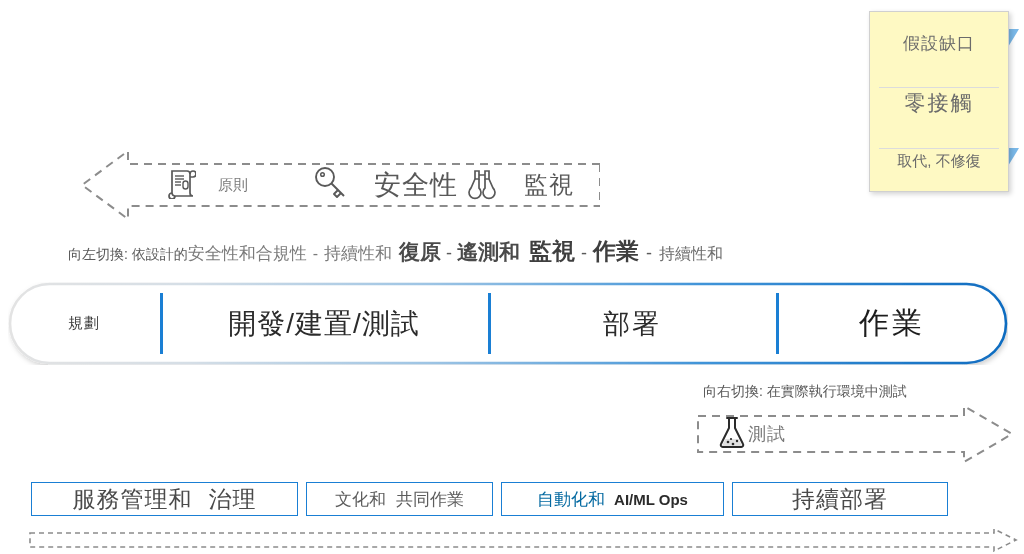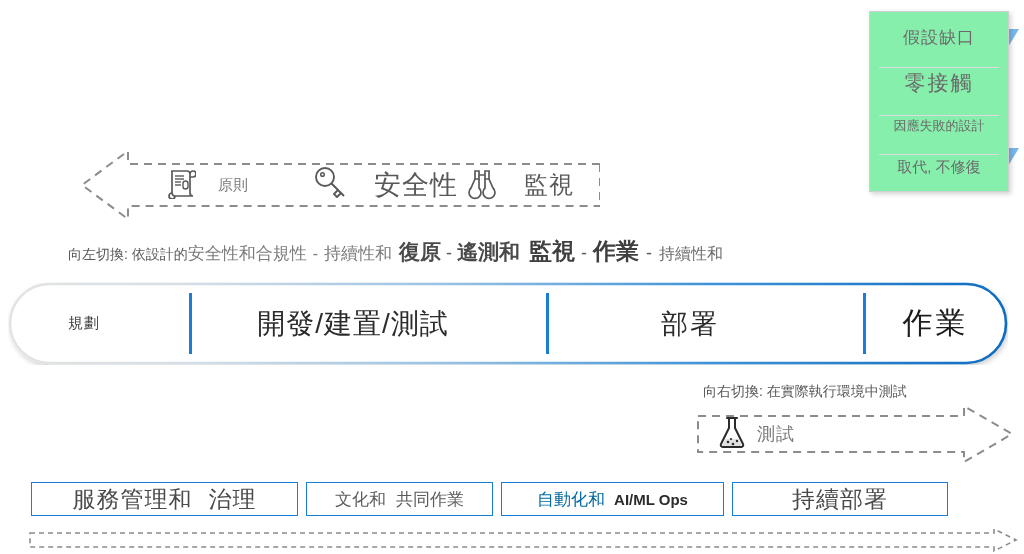--- a/index.html
+++ b/index.html
@@ -42,21 +42,21 @@
     background: #d9d9d9;
   }
 
   
   #principles-panel {
     position: absolute;
     left: 869px;
     top: 11px;
     width: 140px;
     height: 181px;
-    background: #86efac;
+    background: #fef9c3;
     border: 1px solid #d0d0d0;
     box-shadow: 2px 2px 5px rgba(0,0,0,0.18);
     z-index: 3;
     display: flex;
     flex-direction: column;
     align-items: stretch;
     justify-content: space-around;
     padding: 4px 9px;
     box-sizing: border-box;
   }
@@ -141,21 +141,20 @@
     height: 83px;
     z-index: 2;
   }
   #pipeline-shape { position: absolute; inset: 0; }
   #pipeline-stages {
     position: absolute;
     inset: 0;
     display: flex;
     align-items: center;
     z-index: 2;
-    gap: 29px;
   }
   .stage {
     height: 100%;
     display: flex;
     align-items: center;
     justify-content: center;
     position: relative;
     box-sizing: border-box;
   }
   .stage + .stage::before {
@@ -194,21 +193,20 @@
     height: 62px;
     z-index: 2;
   }
   #shift-right-content {
     position: absolute;
     left: 716px;
     top: 414px;
     height: 40px;
     display: flex;
     align-items: center;
-    gap: 9px;
     z-index: 3;
   }
   #label-test { font-size: 18px; color: #7a7a7a; letter-spacing: 1px; }
 
   
   #practice-boxes {
     position: absolute;
     left: 31px;
     top: 482px;
     width: 952px;
@@ -254,21 +252,20 @@
 <body>
 
 <div class="tri-stem" style="left:997px; top:16px; height:20px;"></div>
 <div id="tri-top" class="blue-tri"></div>
 <div class="tri-stem" style="left:997px; top:135px; height:20px;"></div>
 <div id="tri-bottom" class="blue-tri"></div>
 
 <div id="principles-panel">
   <div class="panel-item" id="panel-item-0">假設缺口</div>
   <div class="panel-item" id="panel-item-1">零接觸</div>
-  <div class="panel-item" id="panel-item-2">因應失敗的設計</div>
   <div class="panel-item" id="panel-item-3">取代, 不修復</div>
 </div>
 
 <div id="shift-left-arrow">
   <svg width="522" height="74" viewBox="0 0 522 74" fill="none" aria-hidden="true">
     <path d="M 522 16 L 50 16 L 50 3 L 4 37 L 50 71 L 50 58 L 522 58" stroke="#8c8c8c" stroke-width="2" stroke-dasharray="8 6" fill="none" stroke-linejoin="miter"></path>
     <path d="M 522 16 L 522 58" stroke="#8c8c8c" stroke-width="2" stroke-dasharray="8 6" fill="none"></path>
   </svg>
 </div>
 

